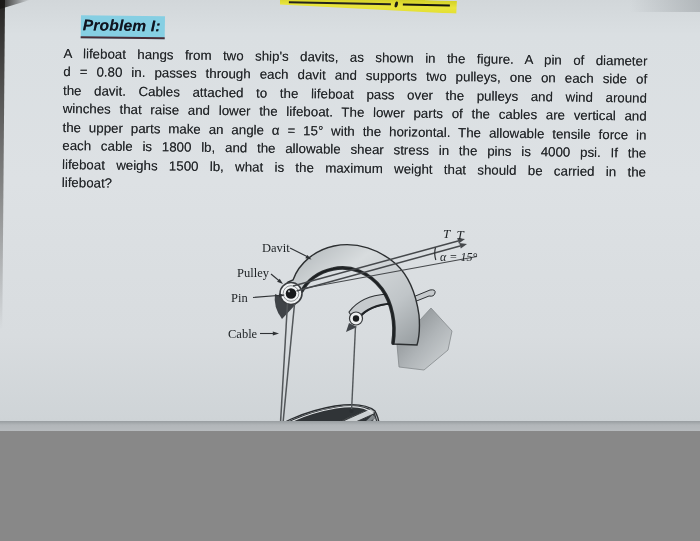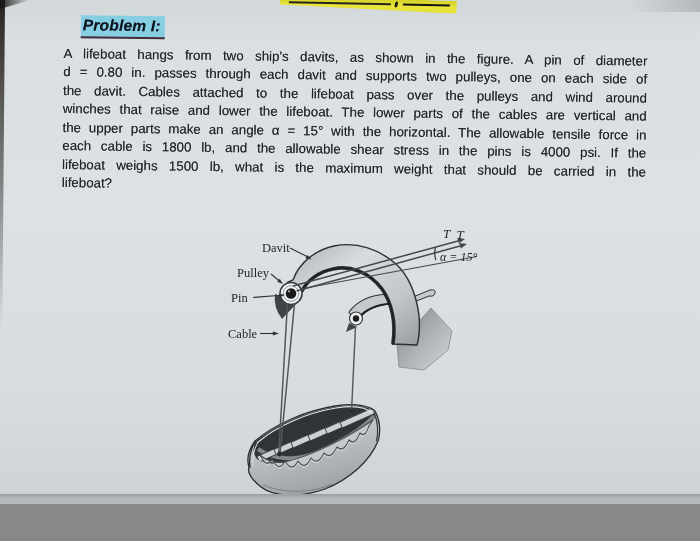--- a/index.html
+++ b/index.html
@@ -1,17 +1,17 @@
 <!DOCTYPE html>
 <html><head>
 <meta charset="utf-8">
 <style>
   html,body{margin:0;padding:0;background:#888;}
   .photo{
-    position:relative;width:700px;height:504px;overflow:hidden;
+    position:relative;width:700px;height:431px;overflow:hidden;
     background:linear-gradient(180deg,#d2d7da 0%,#dadfe2 8%,#dde1e4 42%,#d8dcdf 78%,#cfd4d7 97%,#c9ced1 100%);
     font-family:"Liberation Sans",sans-serif;
     text-decoration:underline;
   }
   
   .edge-left{position:absolute;left:0;top:0;width:5px;height:330px;
     background:linear-gradient(to bottom,rgba(28,26,24,.95),rgba(52,50,47,.55) 55%,rgba(90,90,88,0) 100%);
     clip-path:polygon(0 0,100% 0,45% 100%,0 100%);}
   .corner-tl{position:absolute;left:0;top:0;width:30px;height:9px;
     background:linear-gradient(to right,rgba(24,23,21,.9),rgba(24,23,21,0));

